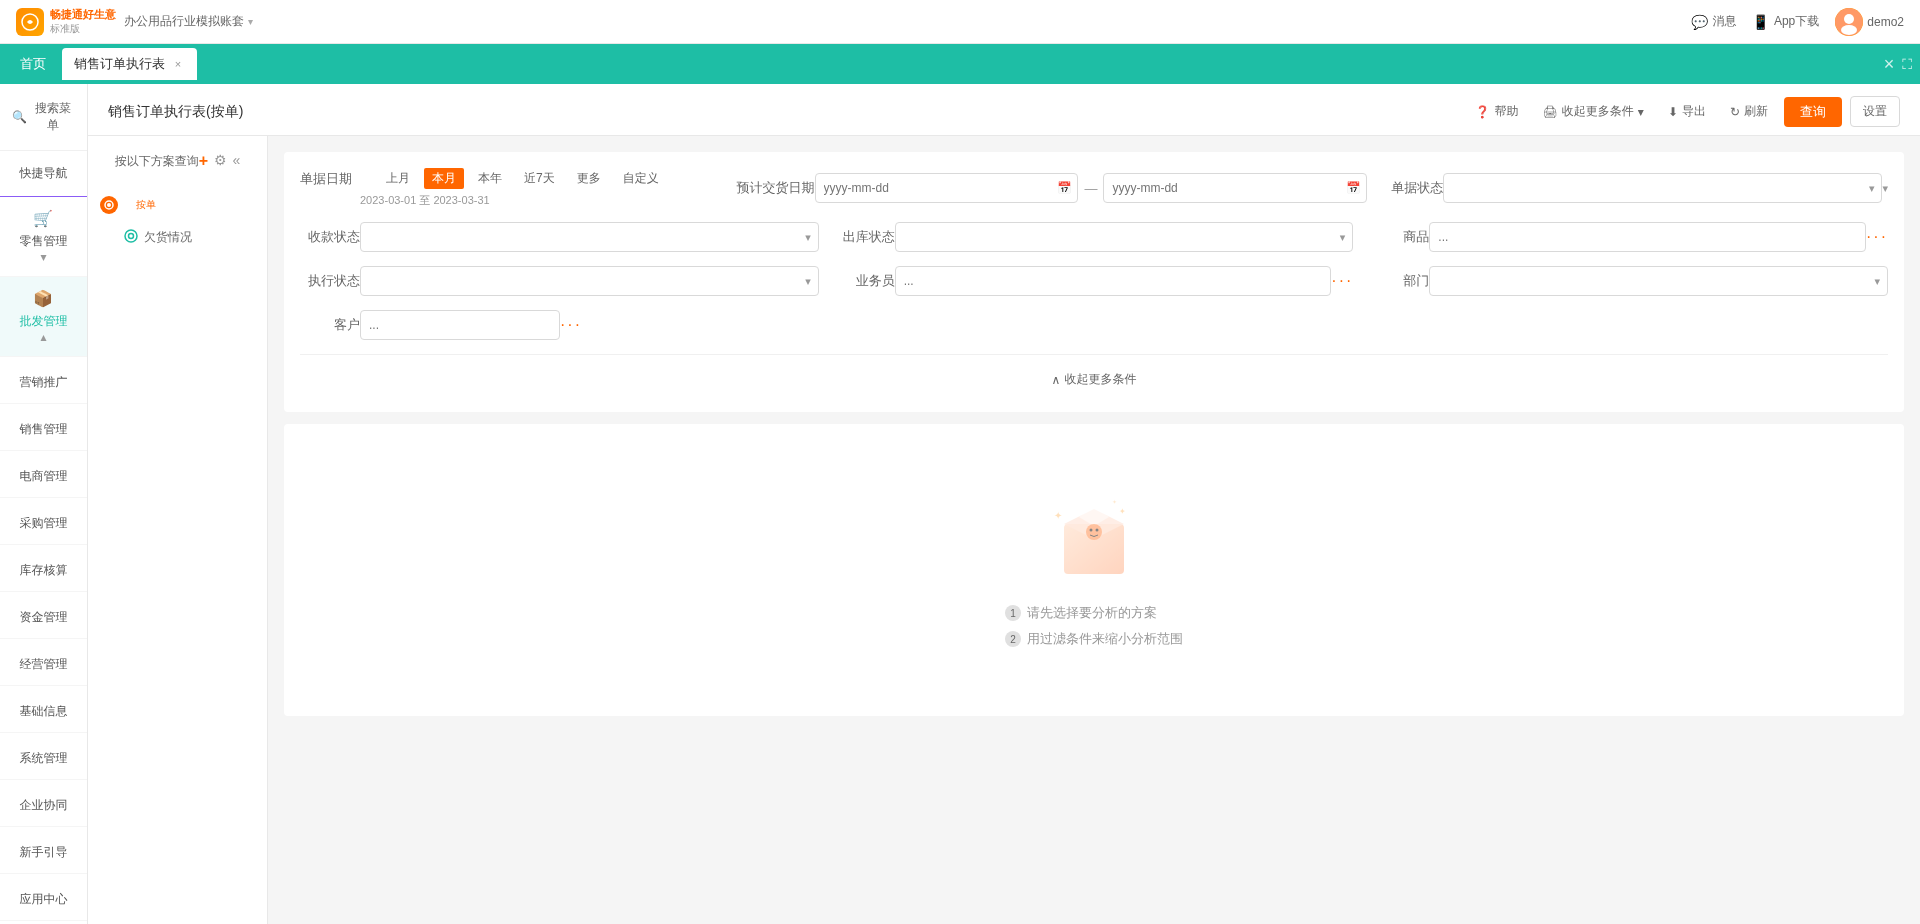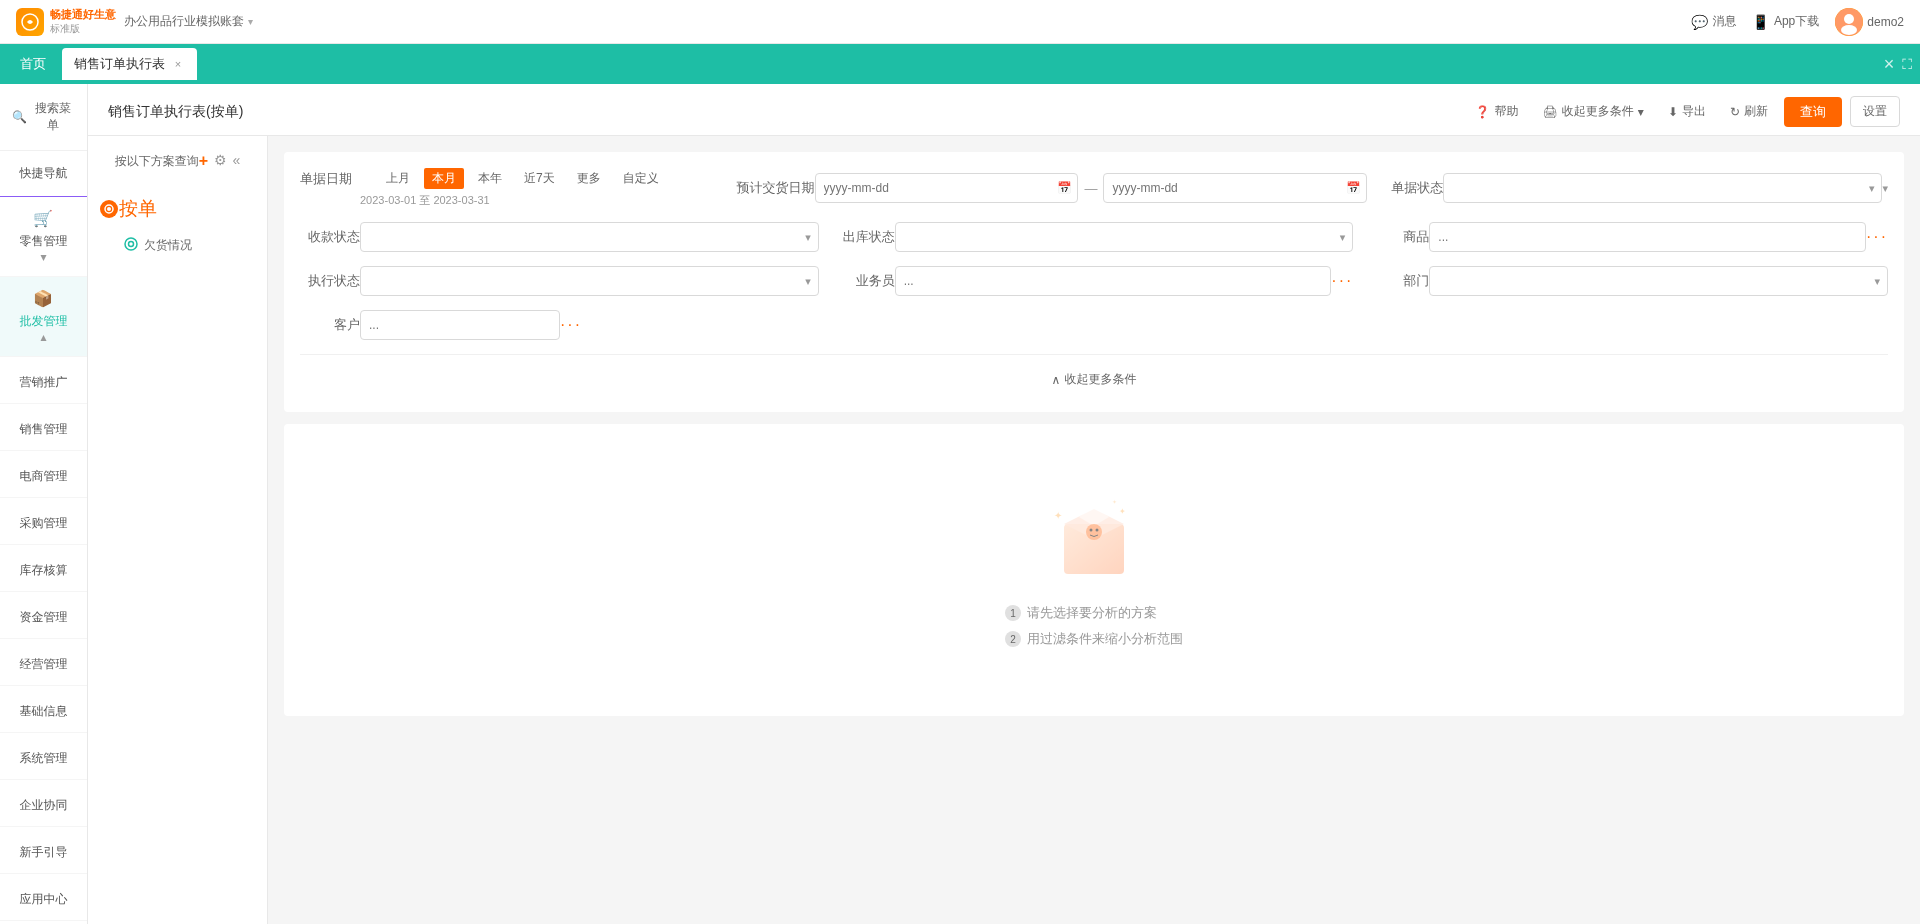--- a/index.html
+++ b/index.html
@@ -48,21 +48,21 @@
 
     
     .inner-panel { display: flex; flex: 1; overflow: hidden; }
 
     
     .left-panel { width: 180px; background: #fff; border-right: 1px solid #e8e8e8; padding: 10px 0; flex-shrink: 0; }
     .left-panel-header { display: flex; align-items: center; justify-content: center; padding: 6px 12px; margin-bottom: 12px; }
     .left-panel-title { font-size: 12px; color: #666; }
     .left-panel-actions { display: flex; gap: 6px; }
     .left-panel-action { color: #999; cursor: pointer; font-size: 14px; }
-    .scheme-item { padding: 8px 12px; cursor: pointer; display: flex; align-items: center; gap: 1px; font-size: 19px; color: #333; }
+    .scheme-item { padding: 8px 12px; cursor: pointer; display: flex; align-items: center; gap: 18px; font-size: 10px; color: #333; }
     .scheme-item.active { color: #ff6600; }
     .scheme-item-icon { width: 18px; height: 18px; border-radius: 50%; display: flex; align-items: center; justify-content: center; font-size: 11px; flex-shrink: 0; }
     .scheme-item-icon.active { background: #ff6600; color: #fff; }
     .scheme-sub-item { padding: 7px 12px 7px 36px; cursor: pointer; font-size: 12px; color: #666; display: flex; align-items: center; gap: 6px; }
     .scheme-sub-icon { color: #1ebea5; font-size: 14px; }
 
     
     .right-content { flex: 1; overflow: auto; padding: 16px; background: #f5f5f5; }
 
     

